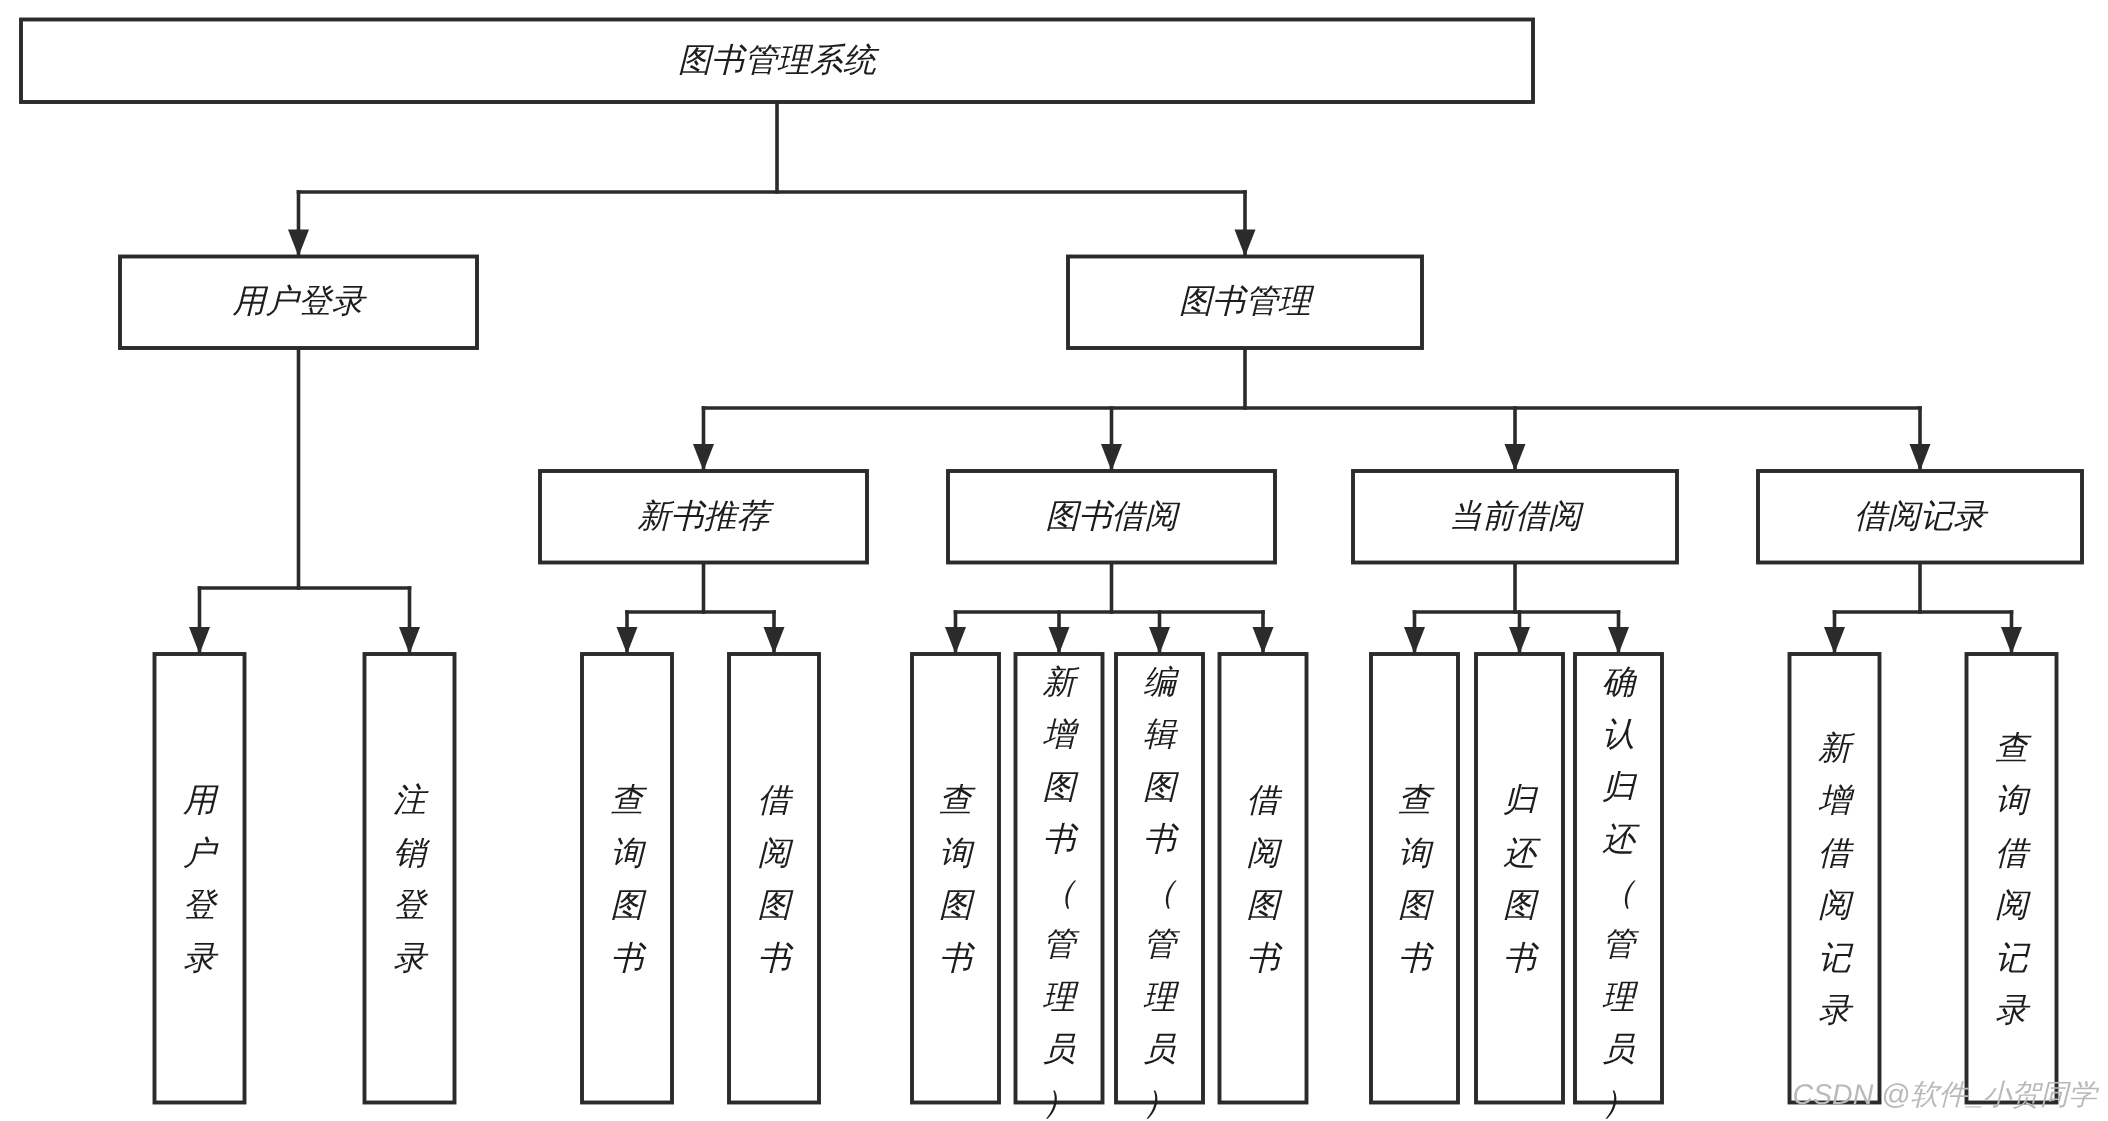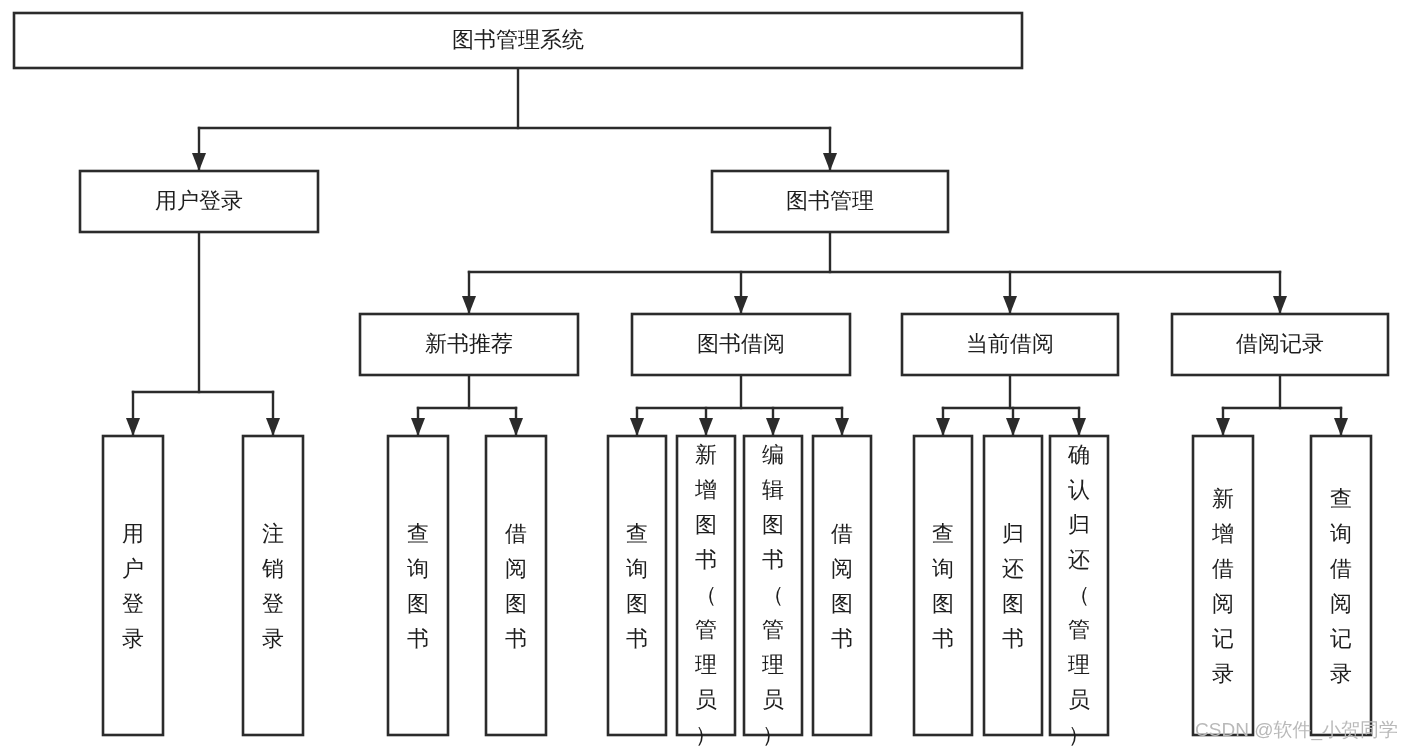--- a/index.html
+++ b/index.html
@@ -13,20 +13,21 @@
     font-family: "Liberation Sans", sans-serif;
     overflow: hidden;
     position: relative;
   }
   #diagram-root {
     position: absolute;
     left: 0;
     top: 0;
     width: 1405px;
     height: 741px;
+    font-style: italic;
   }
   .node-box {
     fill: #ffffff;
     stroke: #2b2b2b;
     stroke-width: 2.6;
   }
   .link-line {
     stroke: #2b2b2b;
     stroke-width: 2.4;
     fill: none;

